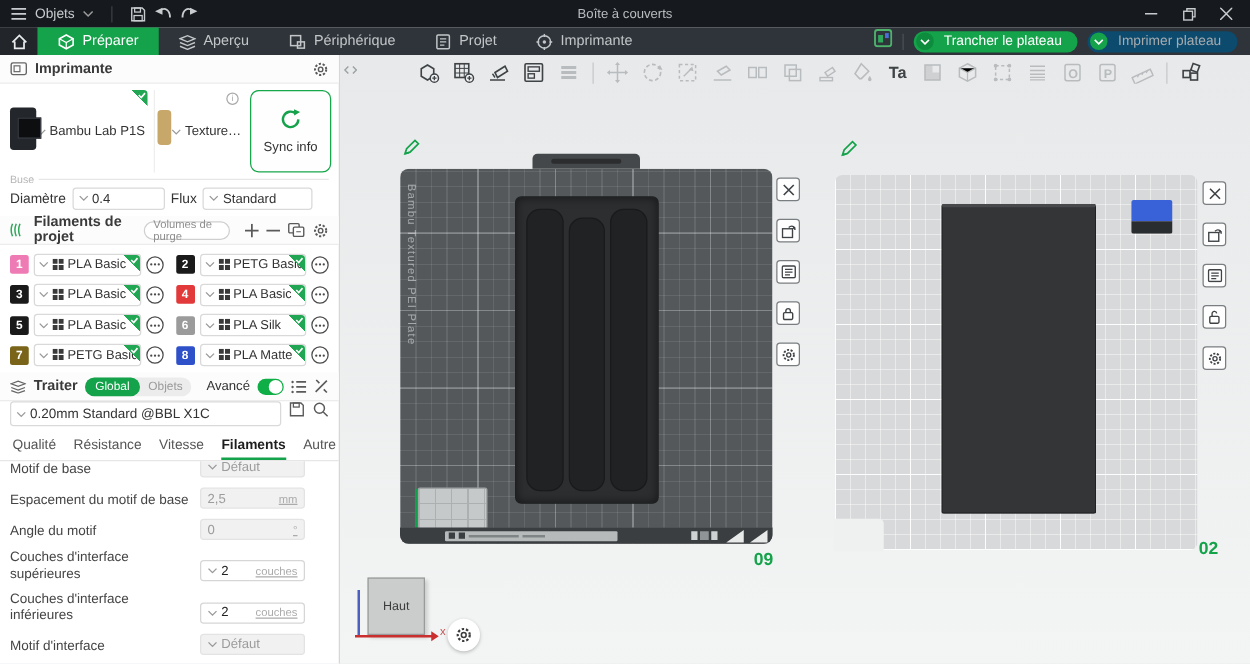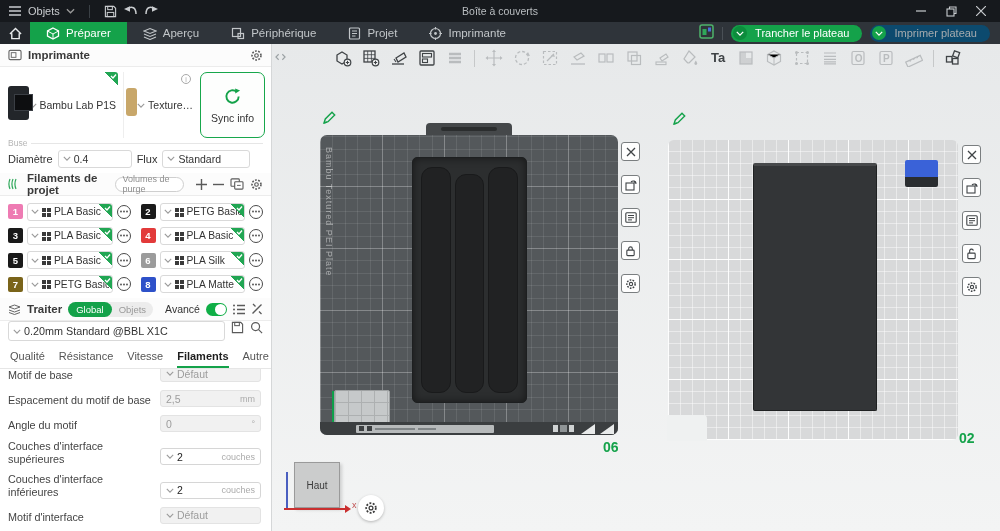--- a/index.html
+++ b/index.html
@@ -77,24 +77,24 @@
   .preset { height:26px; display:flex; align-items:flex-start; gap:6px; padding:0 8px; flex:0 0 auto; }
   .preset .field { flex:1; height:20px; font-size:10.8px; }
 
   .ptabs { height:22px; display:flex; align-items:flex-end; gap:14px; padding:0 10px; border-bottom:1px solid #e6e6e6; flex:0 0 auto; }
   .ptab { font-size:11px; color:#555; padding-bottom:4px; border-bottom:2px solid transparent; }
   .ptab.active { color:#1e1e1e; font-weight:bold; border-bottom:2px solid #14a24a; }
 
   .params { flex:1; overflow:hidden; padding:0 8px; position:relative; }
   .prow { display:flex; align-items:flex-end; padding:4px 0; }
   .plabel { width:152px; font-size:10.8px; color:#444; line-height:1.18; padding-right:6px; }
-  .pctl { width:101px; height:17px; border-radius:3px; display:flex; align-items:center; gap:3px; padding:0 5px; font-size:10.5px; }
+  .pctl { width:84px; height:17px; border-radius:3px; display:flex; align-items:center; gap:3px; padding:0 5px; font-size:10.5px; }
   .pctl.dis { background:#f1f1f1; border:1px solid #e3e3e3; color:#9c9c9c; }
   .pctl.en { background:#fff; border:1px solid #d6d6d6; color:#222; }
-  .punit { margin-left:auto; font-size:9px; color:#ababab; }
+  .punit { margin-left:auto; font-size:9px; color:#ababab;text-decoration:underline; }
 
   
   .viewport { position:absolute; left:272px; top:44px; width:728px; height:487px; background:linear-gradient(#e7e9ea,#f3f4f4); }
   .collapse-h { position:absolute; left:3px; top:3px; color:#9aa0a3; }
   .vtoolbar { position:absolute; left:62px; top:3px; display:flex; align-items:center; gap:10px; height:22px; }
   .ti { color:#3f4346; display:flex; align-items:center; }
   .ti.off { color:#b9bcbe; }
   .tsep { width:1px; height:17px; background:#c6c8c9; }
 
   .plate1 { position:absolute; left:48px; top:91px; width:298px; height:300px; border-radius:7px;
@@ -943,21 +943,21 @@
           <span class="tri-w" style="border-width:0 0 10px 14px;border-color:transparent transparent #e8eaea transparent;margin-left:3px"></span>
         </div>
       </div>
     </div>
     <span class="pencil" style="left:50px;top:66px">
       <svg width="15" height="15" viewBox="0 0 15 15">
           <path d="M2 13l1.3-4L10 2.3 12.7 5 6 11.7z" fill="none" stroke="currentColor" stroke-width="1.4"></path>
           <path d="M2 13l3-.9" stroke="currentColor" stroke-width="1.4"></path>
         </svg>
     </span>
-    <span class="plate-label" style="left:331px;top:395px">06</span>
+    <span class="plate-label" style="left:331px;top:395px">09</span>
 
     <div class="pstack" style="left:349px;top:98px">
       <span class="pbtn">
           <svg width="10" height="10" viewBox="0 0 10 10">
             <path d="M1 1l8 8M9 1L1 9" stroke="currentColor" stroke-width="1.3"></path>
           </svg>
         </span>
       <span class="pbtn">
           <svg width="12" height="12" viewBox="0 0 12 12">
             <rect x="1" y="4" width="8" height="7" fill="none" stroke="currentColor" stroke-width="1.1"></rect>

